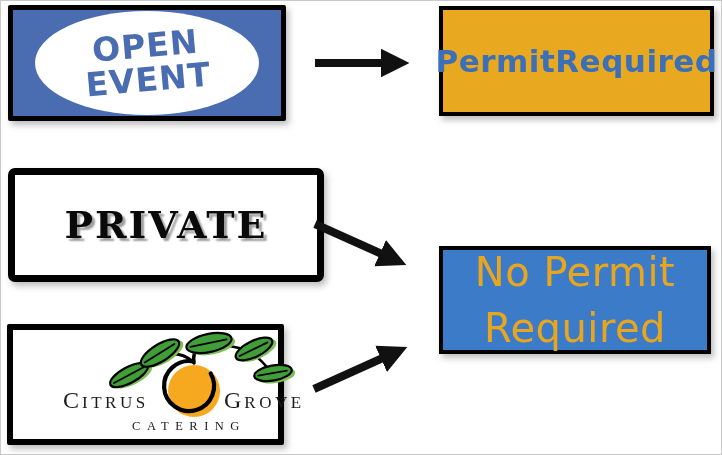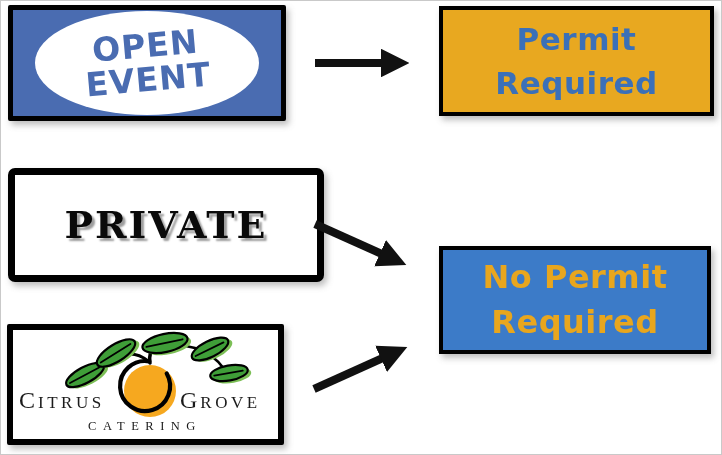--- a/index.html
+++ b/index.html
@@ -29,43 +29,43 @@
   .open-event{left:7px;top:4px;width:278px;height:116px;
     background:var(--open-event-blue);border-width:5px;border-radius:2px;}
   .oe-ellipse{position:absolute;left:50%;top:50%;transform:translate(-50%,-50%);
     width:224px;height:104px;background:#ffffff;border-radius:50%;
     display:flex;align-items:center;justify-content:center;}
   .oe-text{transform:rotate(-5deg);text-align:center;color:var(--open-event-text);
     font-weight:bold;font-size:33px;line-height:1.04;letter-spacing:1px;}
   .oe-text span{display:block;}
   
   .permit{left:438px;top:5px;width:275px;height:110px;background:var(--permit-bg-gold);
-    display:flex;flex-direction:column;align-items:center;justify-content:center;}
+    display:flex;flex-direction:row;align-items:center;justify-content:center;}
   .permit span{display:block;color:var(--permit-text-blue);font-weight:bold;
     font-size:31px;line-height:1.42;letter-spacing:0.5px;text-align:center;}
   
   .private{left:7px;top:167px;width:316px;height:114px;background:#ffffff;
     border-width:7px;border-radius:7px;display:flex;flex-direction:column;
     align-items:center;justify-content:center;}
   .private span{display:block;font-family:"DejaVu Serif","Liberation Serif",serif;
     font-weight:bold;font-size:38px;line-height:1.14;letter-spacing:2px;
     color:var(--private-text-black);text-shadow:3px 3px 2px #9d9d9d;text-align:center;}
   
   .citrus{left:6px;top:323px;width:277px;height:121px;background:#ffffff;
-    border-width:6px;border-radius:2px;}
+    border-width:6px;border-radius:2px;padding-left:44px;}
   .citrus svg{display:block;}
   .logo-word{font-family:"Liberation Serif","DejaVu Serif",serif;fill:var(--logo-text);}
   .leaf-main{fill:var(--leaf-green);stroke:#000;stroke-width:2.2;}
   .leaf-shadow{fill:var(--leaf-green-light);}
   .leaf-vein,.logo-stroke{stroke:#000;fill:none;stroke-linecap:round;}
   
   .no-permit{left:438px;top:245px;width:272px;height:108px;background:var(--no-permit-bg-blue);
     display:flex;flex-direction:column;align-items:center;justify-content:center;}
-  .no-permit span{display:block;color:var(--no-permit-text-gold);font-weight:bold;
-    font-size:32px;line-height:1.4;letter-spacing:0.5px;text-align:left;}
+  .no-permit span{display:block;color:var(--no-permit-text-gold);font-weight:normal;
+    font-size:40px;line-height:1.4;letter-spacing:0.5px;text-align:left;}
   
   .arrows{position:absolute;left:0;top:0;pointer-events:none;}
   .arrow{stroke:var(--arrow-black);stroke-width:8;}
   .arrow-head{fill:var(--arrow-black);}
 </style>
 </head>
 <body>
 
 <div class="canvas">
 

